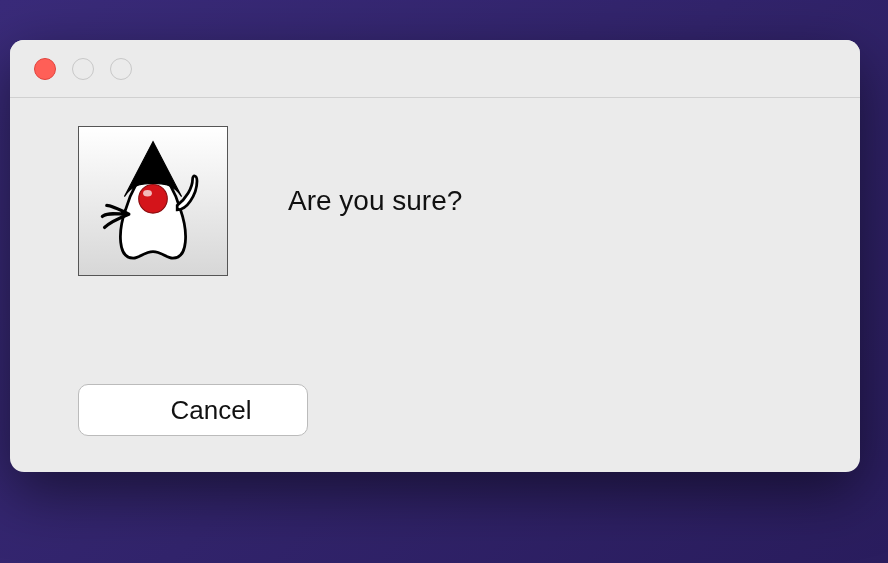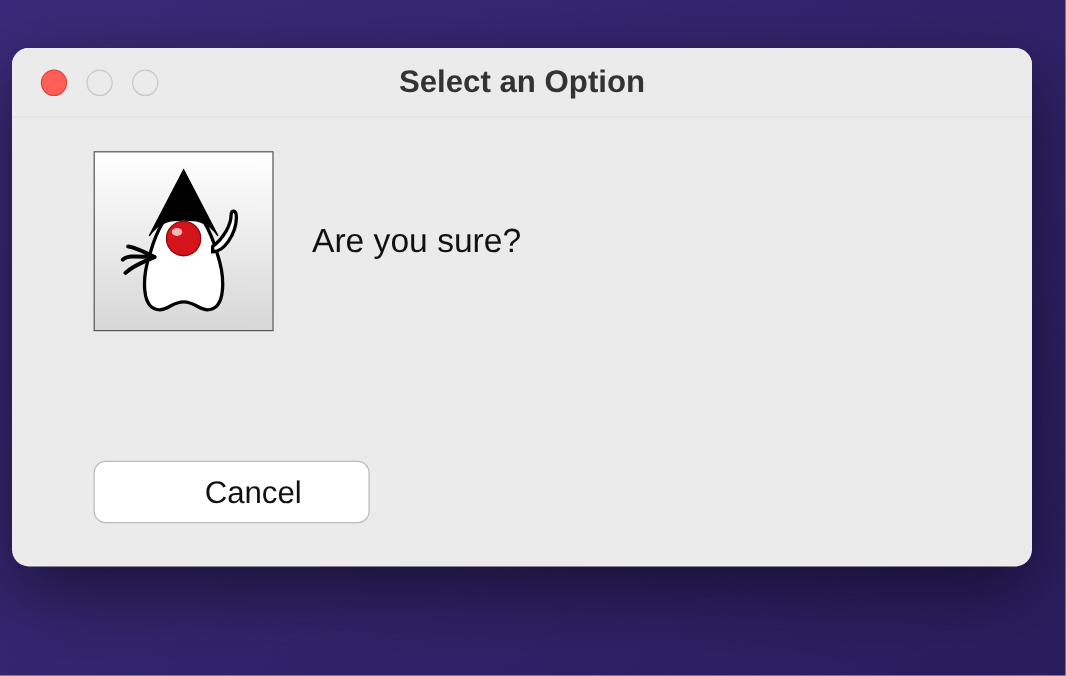--- a/index.html
+++ b/index.html
@@ -82,21 +82,21 @@
     .content {
       flex: 1;
       display: flex;
       flex-direction: column;
       padding: 28px 40px 36px 40px;
     }
 
     .message-row {
       display: flex;
       align-items: center;
-      gap: 32px;
+      gap: 60px;
       padding-left: 28px;
     }
 
     .icon-box {
       width: 150px;
       height: 150px;
       border: 1px solid #555;
       background: linear-gradient(180deg, #ffffff 0%, #d7d7d7 100%);
       display: flex;
       align-items: center;
@@ -147,21 +147,20 @@
 </head>
 <body>
 
 <div class="dialog">
   <div class="titlebar">
     <div class="traffic-lights">
       <div class="traffic-light close-light"></div>
       <div class="traffic-light minimize-light"></div>
       <div class="traffic-light maximize-light"></div>
     </div>
-    <div class="title">Select an Option</div>
   </div>
 
   <div class="content">
     <div class="message-row">
       <div class="icon-box">
         <svg viewBox="0 0 120 120">
 
           <path d="M 42 112 C 28 112 28 88 35 68 C 40 50 50 35 60 24 C 70 35 80 50 85 68 C 92 88 92 112 78 112 C 72 112 68 106 60 106 C 52 106 48 112 42 112 Z" fill="#ffffff" stroke="#000" stroke-width="2.5"></path>
 
           <path d="M 60 6 L 86 56 C 78 44 68 44 60 44 C 52 44 42 44 34 56 Z" fill="#000000" stroke="#000" stroke-width="1"></path>

